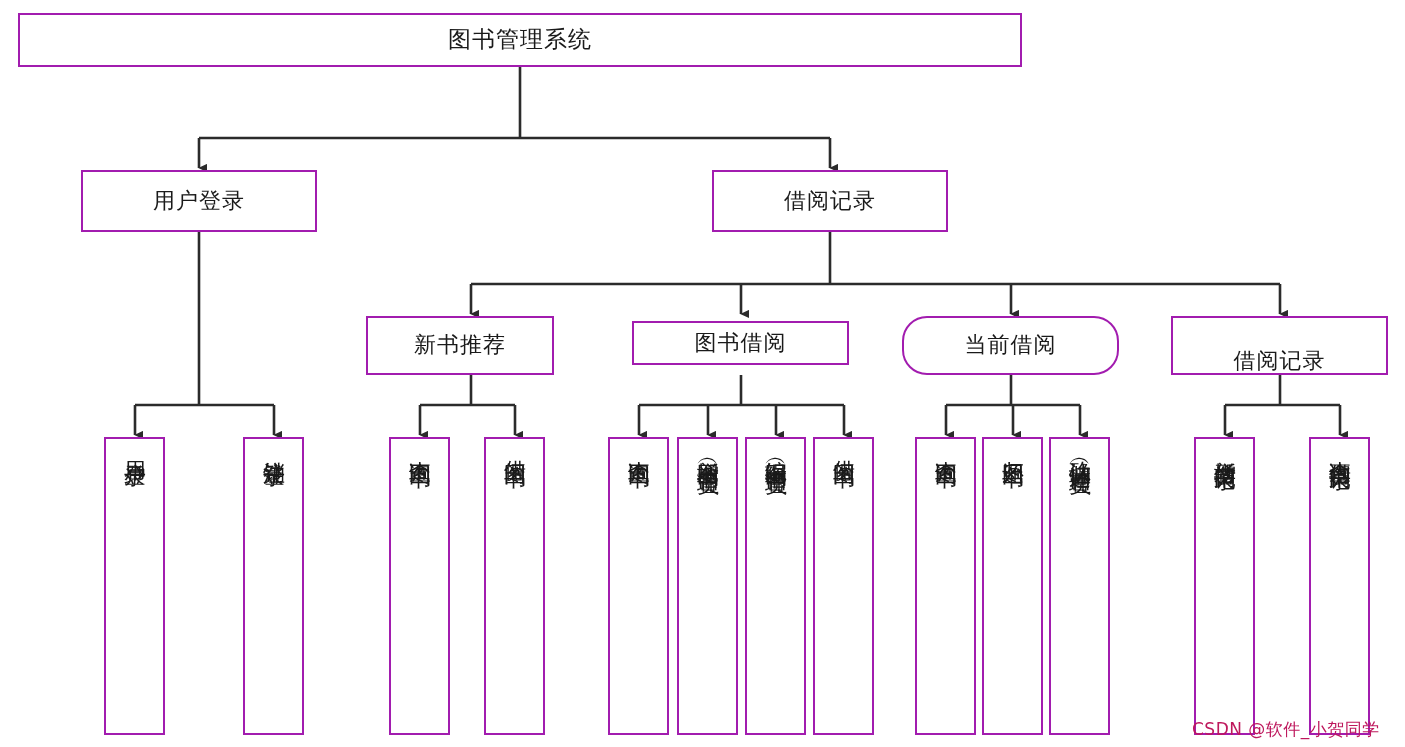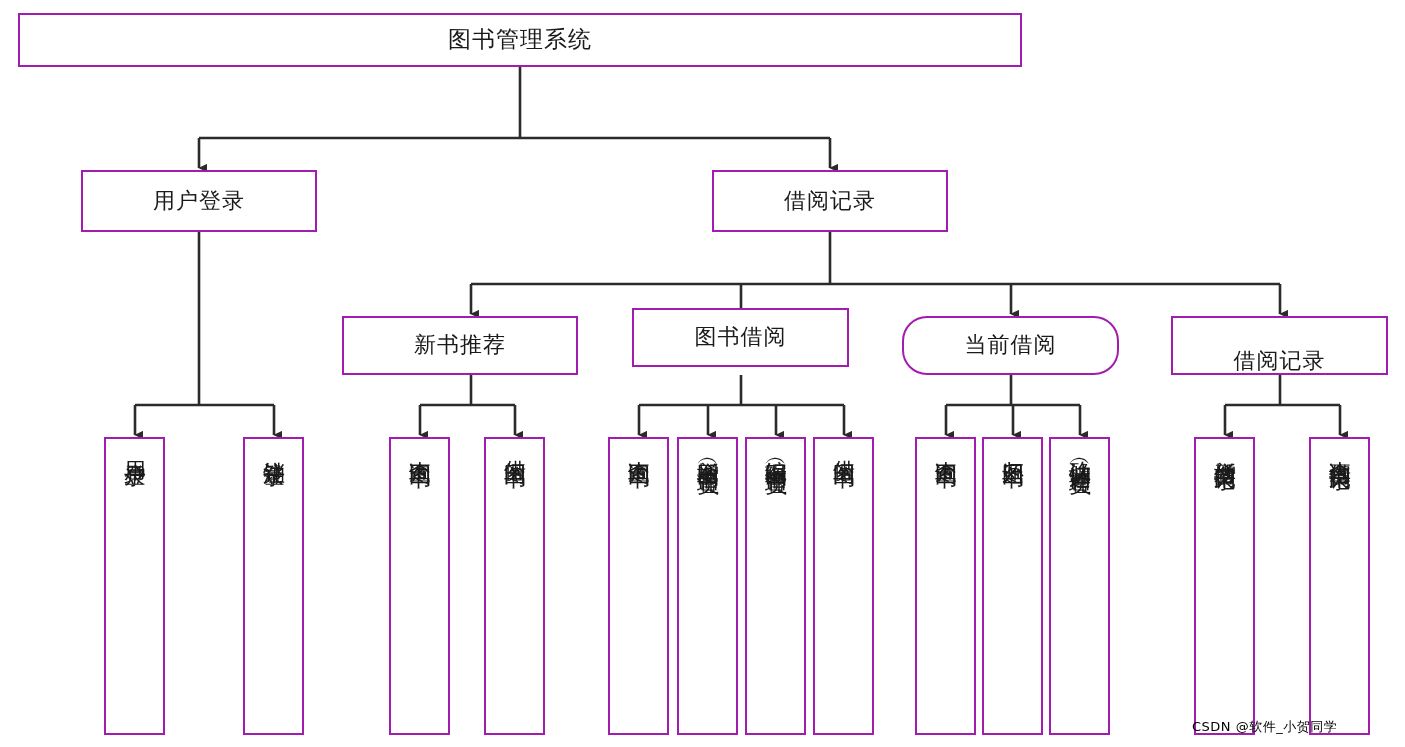--- a/index.html
+++ b/index.html
@@ -54,22 +54,22 @@
     line-height: 1.22;
     letter-spacing: 2px;
     white-space: nowrap;
     display: block;
   }
   .node-root .node-label {
     font-size: 23px;
   }
   .watermark {
     position: absolute;
-    font-size: 13px;
-    color: #000000;
+    font-size: 17px;
+    color: #be185d;
     white-space: nowrap;
     letter-spacing: 0.5px;
   }
 </style>
 </head>
 <body>
 
 <div id="diagram-root">
 
   <svg id="connectors" viewBox="0 0 1405 747" xmlns="http://www.w3.org/2000/svg">
@@ -119,24 +119,24 @@
     <span class="node-label">图书管理系统</span>
   </div>
 
   <div class="node node-h" style="left: 81px; top: 170px; width: 236px; height: 62px;">
     <span class="node-label">用户登录</span>
   </div>
   <div class="node node-h" style="left: 712px; top: 170px; width: 236px; height: 62px;">
     <span class="node-label">借阅记录</span>
   </div>
 
-  <div class="node node-h" style="left: 342px; top: 316px; width: 236px; height: 59px;">
+  <div class="node node-h" style="left: 366px; top: 316px; width: 188px; height: 59px;">
     <span class="node-label">新书推荐</span>
   </div>
-  <div class="node node-h" style="left: 632px; top: 308px; width: 217px; height: 59px;">
+  <div class="node node-h" style="left: 632px; top: 321px; width: 217px; height: 44px;">
     <span class="node-label">图书借阅</span>
   </div>
   <div class="node node-h" style="left: 902px; top: 316px; width: 217px; height: 59px; border-radius: 25px;">
     <span class="node-label">当前借阅</span>
   </div>
   <div class="node node-h" style="left: 1171px; top: 316px; width: 217px; height: 59px; align-items: flex-end;">
     <span class="node-label">借阅记录</span>
   </div>
 
   <div class="node node-v" style="left: 104px; top: 437px; width: 61px; height: 298px;">

